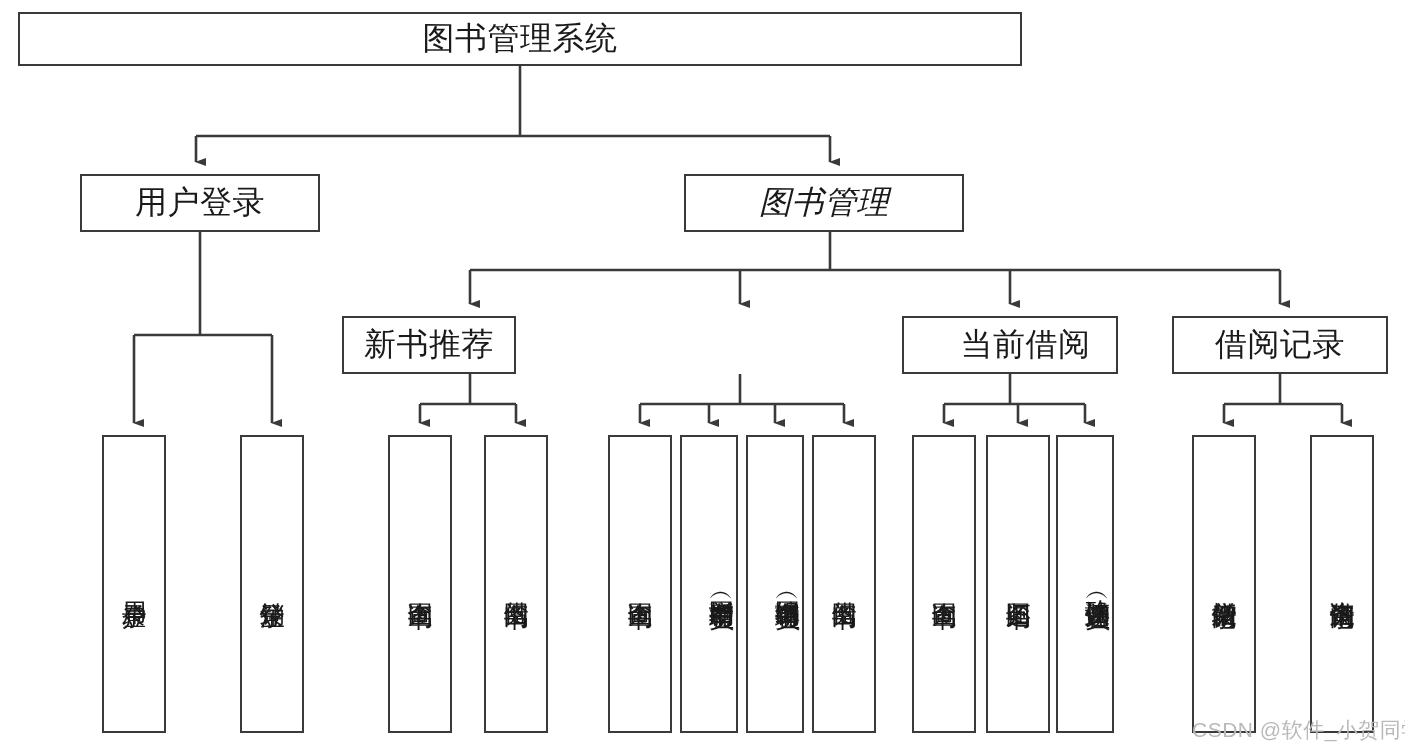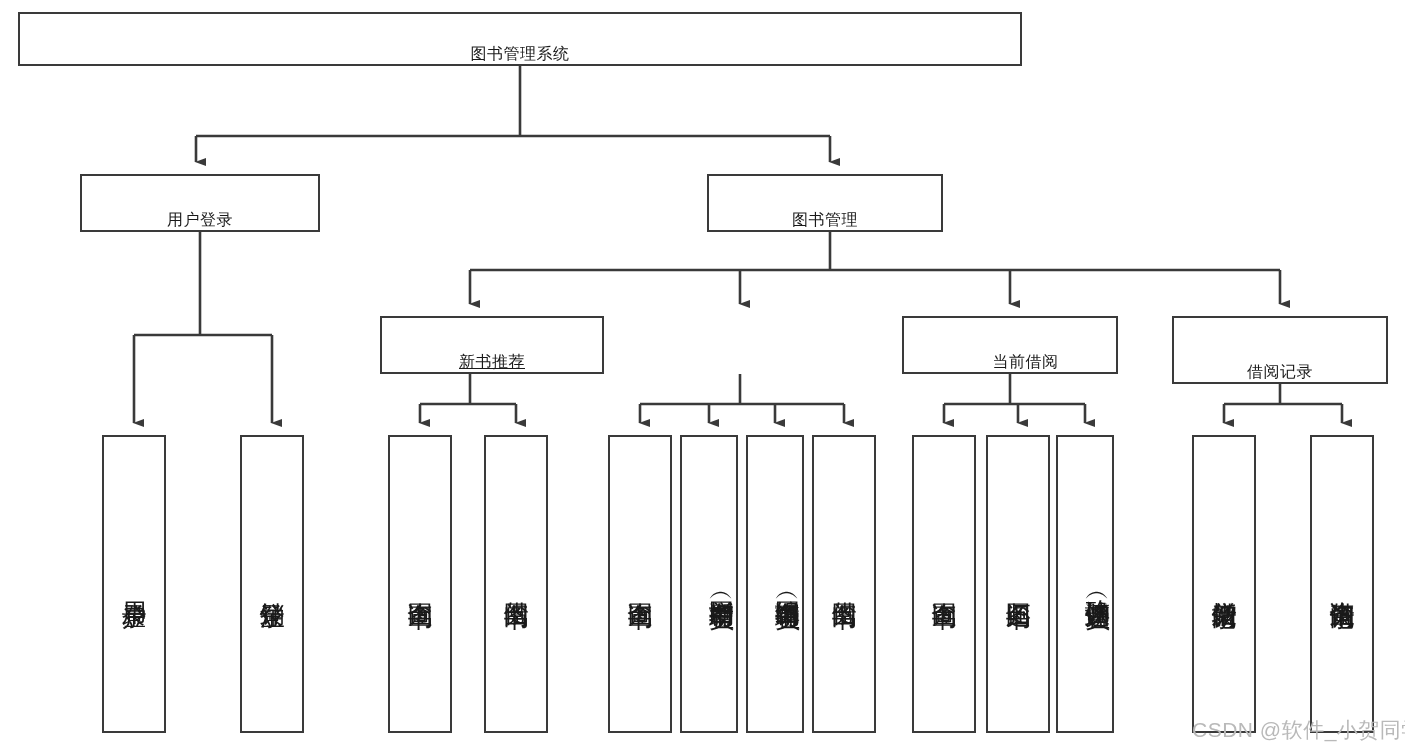--- a/index.html
+++ b/index.html
@@ -32,23 +32,22 @@
     border: 2px solid #3a3a3a;
     background: #ffffff;
     display: flex;
     align-items: center;
     justify-content: center;
     color: #1a1a1a;
     text-align: center;
     line-height: 1.18;
   }
   .node.horiz {
-    font-size: 16px;
+    font-size: 32px;
     letter-spacing: 0.5px;
-    align-items: flex-end;
   }
   .node.vert {
     font-size: 25px;
     writing-mode: vertical-rl;
     text-orientation: upright;
     letter-spacing: 1px;
     padding: 6px 0;
   }
   .node.vert.top-align {
     align-items: flex-start;
@@ -137,34 +136,34 @@
   </svg>
 
   <div class="node horiz" style="left:18px; top:12px; width:1004px; height:54px;">
     <span class="node-label">图书管理系统</span>
   </div>
 
   <div class="node horiz" style="left:80px; top:174px; width:240px; height:58px;">
     <span class="node-label">用户登录</span>
   </div>
 
-  <div class="node horiz" style="left:707px; top:174px; width:236px; height:58px;">
+  <div class="node horiz" style="left:684px; top:174px; width:280px; height:58px;font-style:italic;">
     <span class="node-label">图书管理</span>
   </div>
 
-  <div class="node horiz" style="left:380px; top:316px; width:224px; height:58px;text-decoration:underline;">
+  <div class="node horiz" style="left:342px; top:316px; width:174px; height:58px;">
     <span class="node-label">新书推荐</span>
   </div>
 
 
   <div class="node horiz" style="left:902px; top:316px; width:216px; height:58px;padding-left:31px;">
     <span class="node-label">当前借阅</span>
   </div>
 
-  <div class="node horiz" style="left:1172px; top:316px; width:216px; height:68px;">
+  <div class="node horiz" style="left:1172px; top:316px; width:216px; height:58px;">
     <span class="node-label">借阅记录</span>
   </div>
 
   <div class="node vert" style="left:102px; top:435px; width:64px; height:298px;">
     <span class="node-label">用户登录</span>
   </div>
 
   <div class="node vert" style="left:240px; top:435px; width:64px; height:298px;">
     <span class="node-label">注销登录</span>
   </div>

